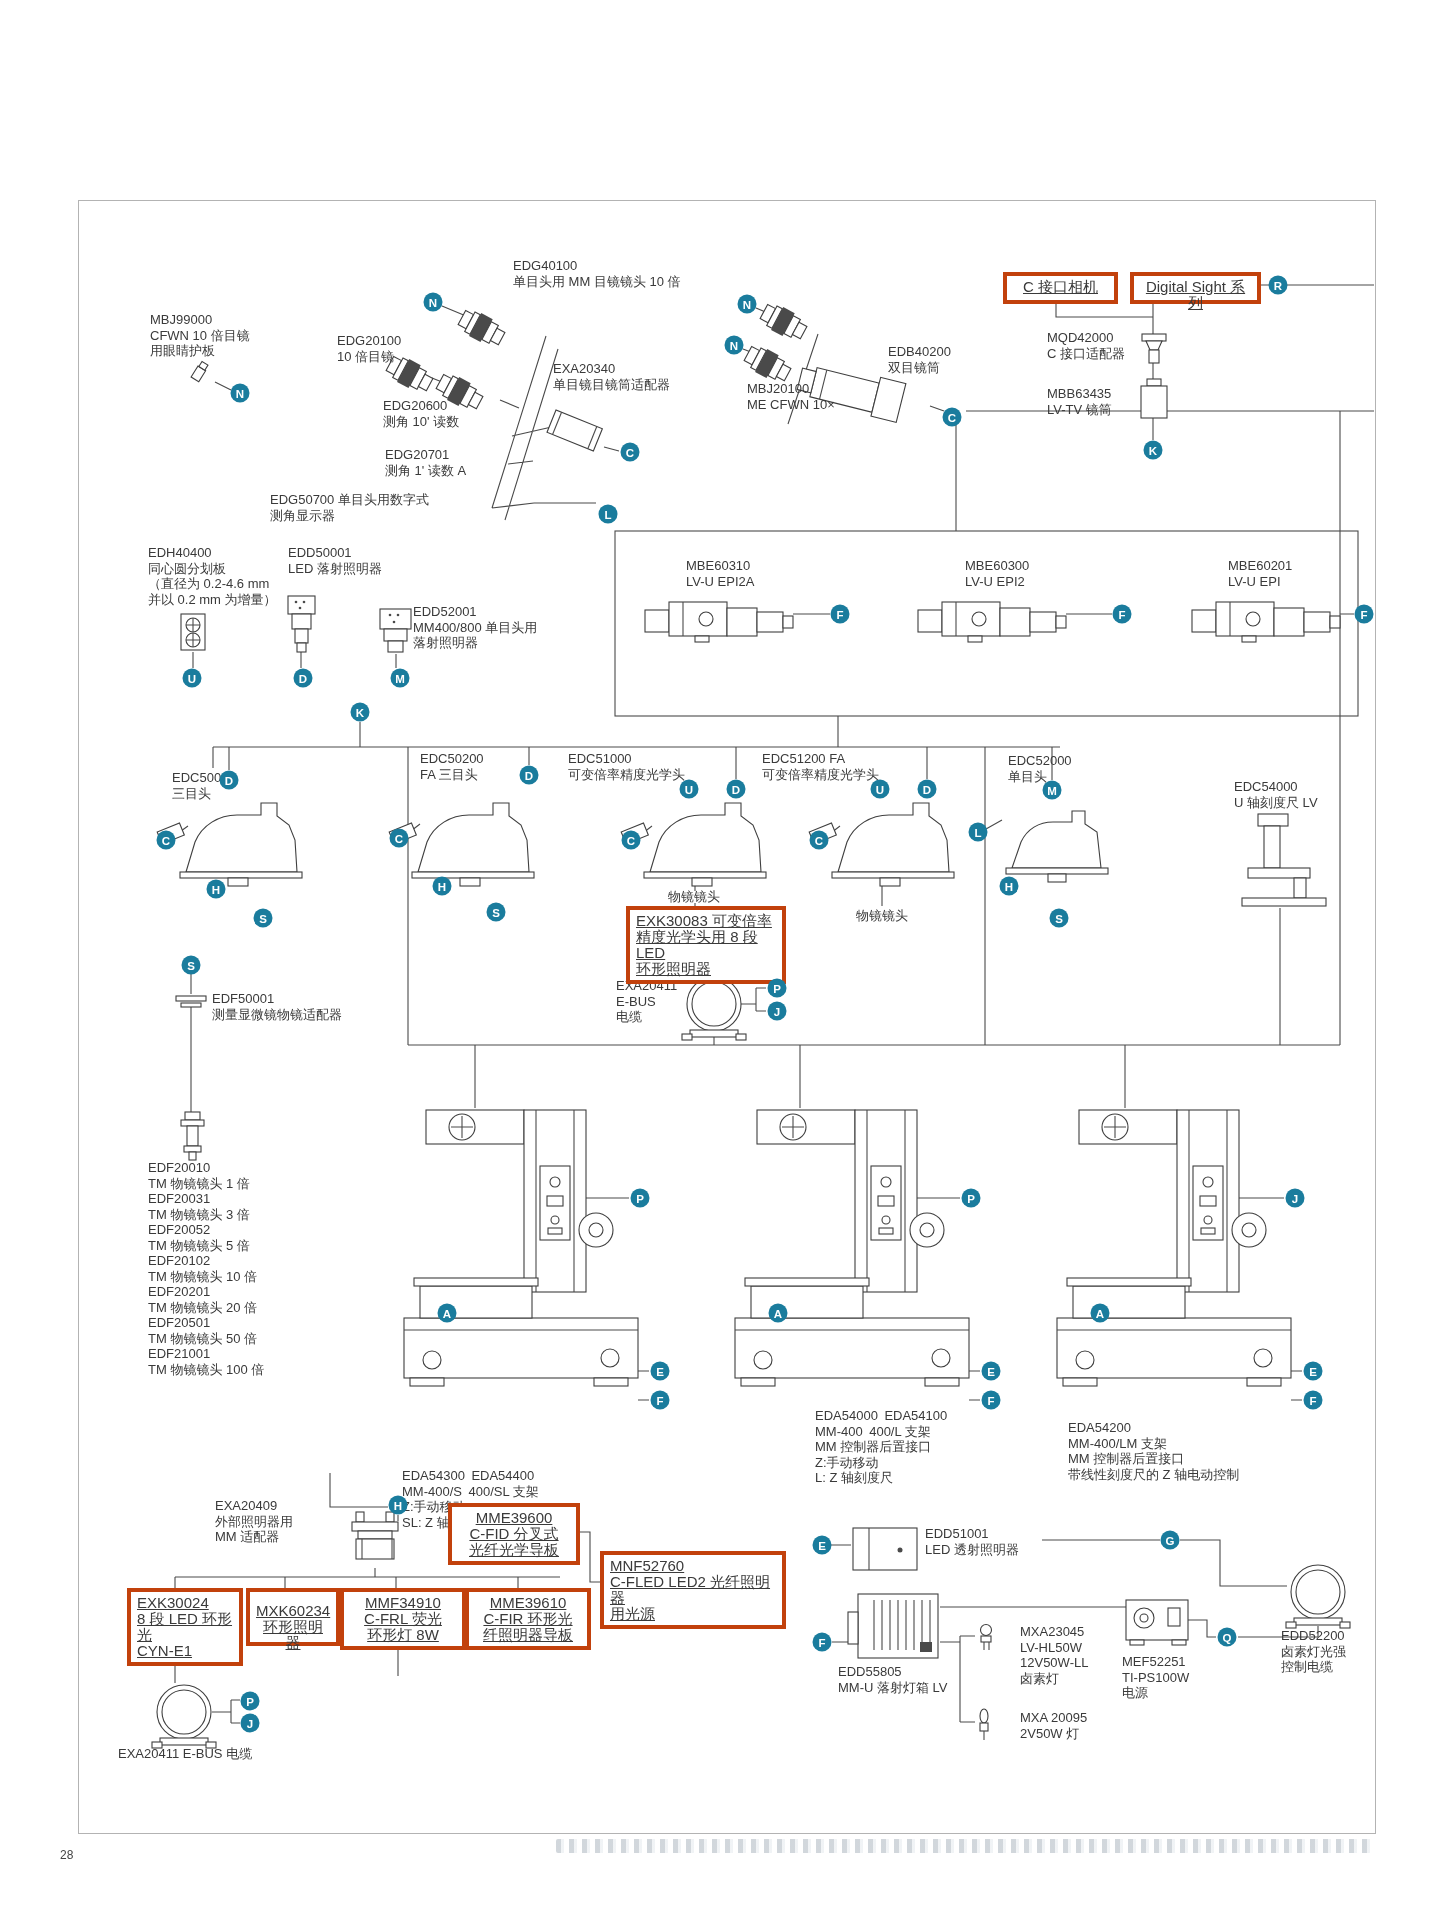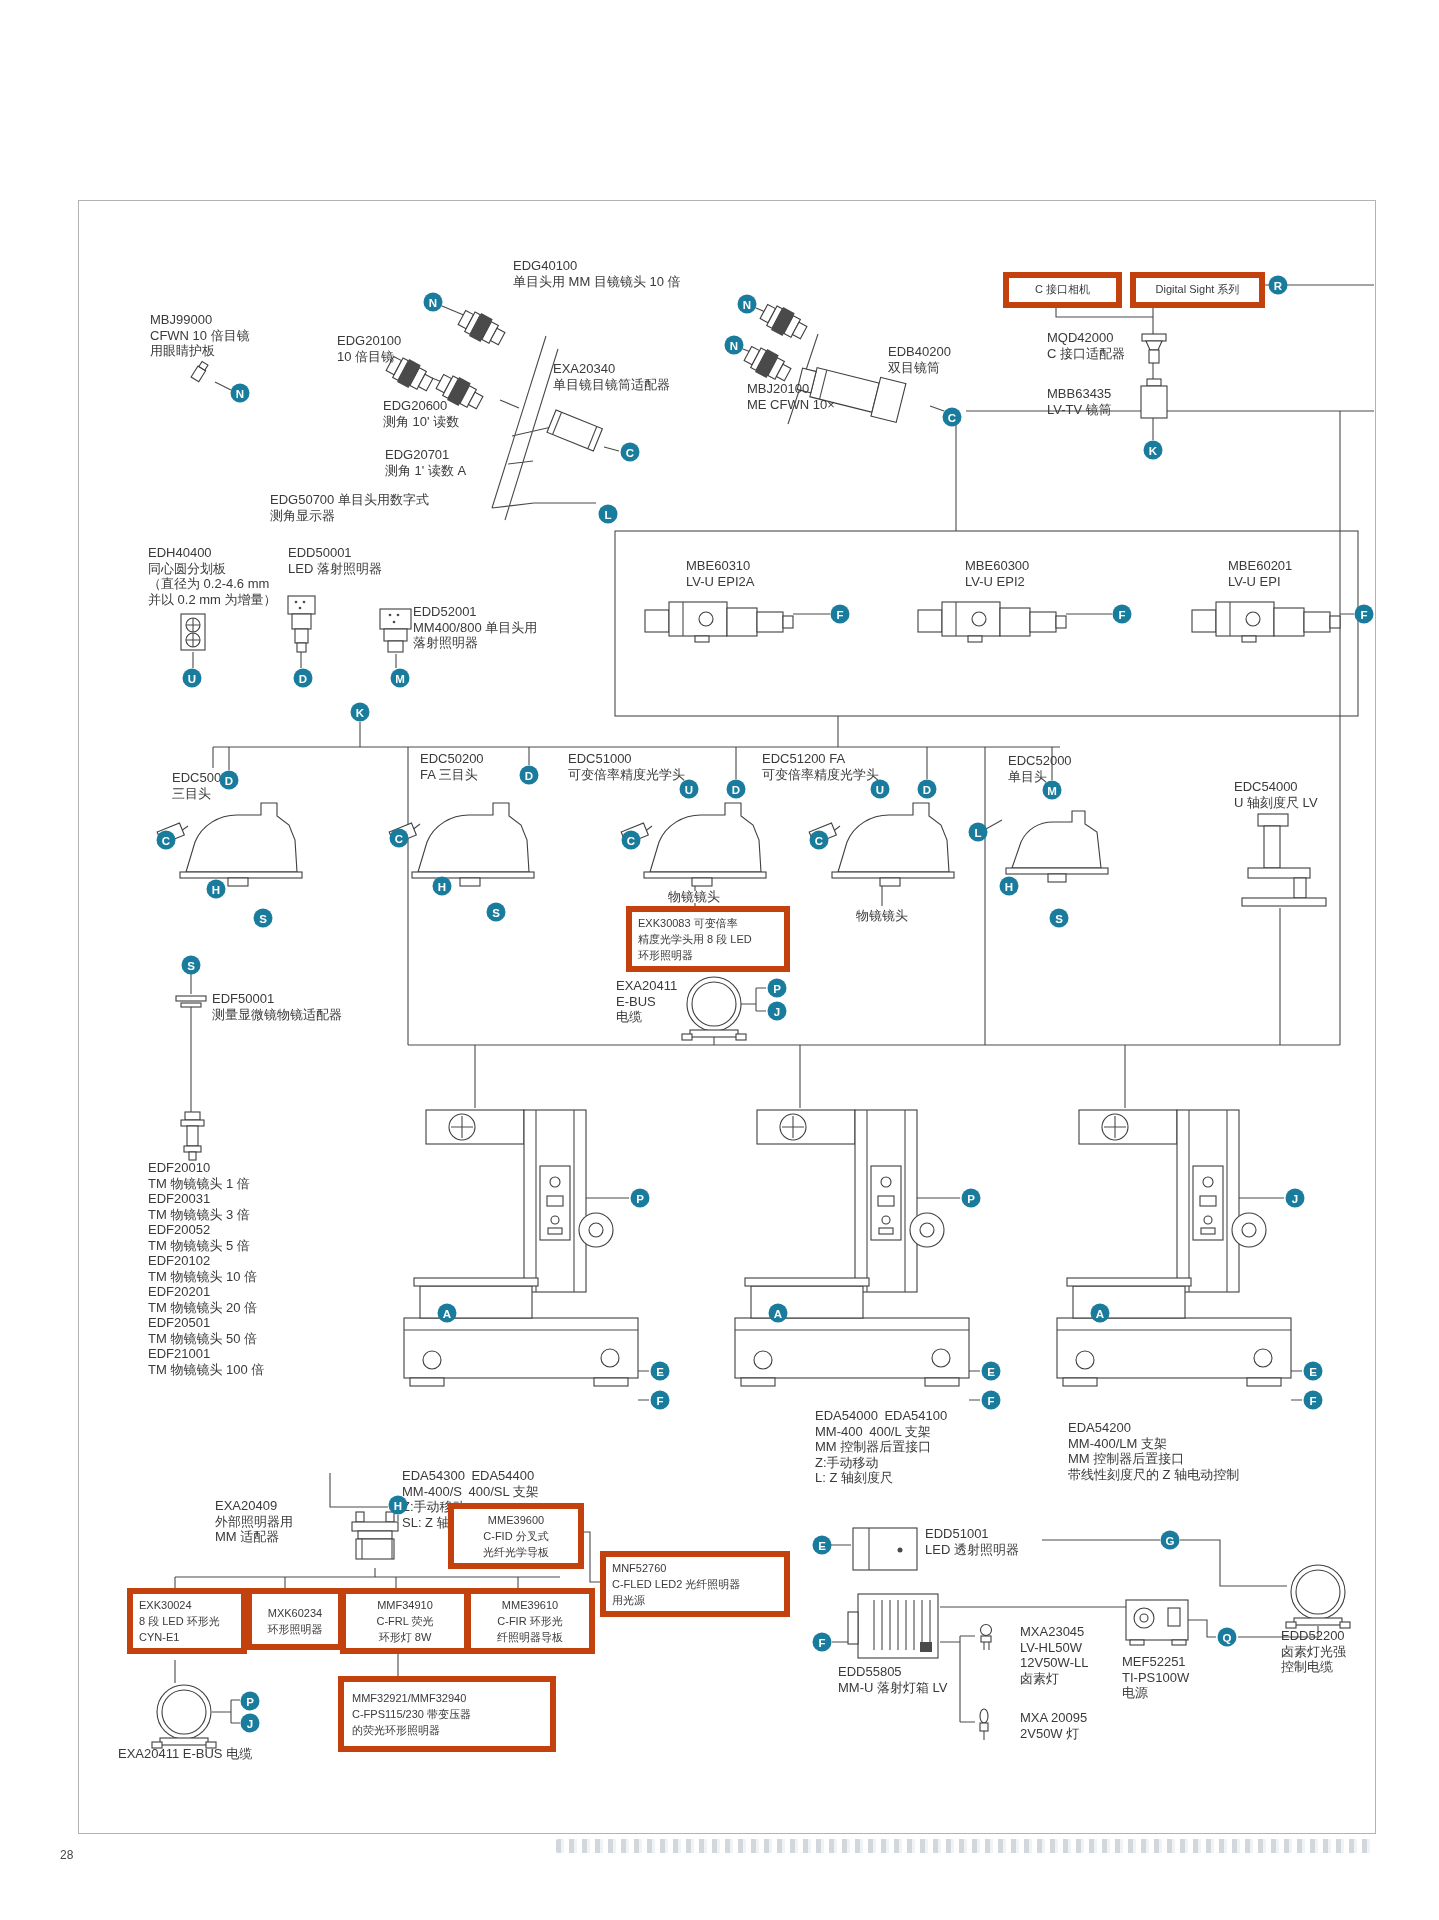--- a/index.html
+++ b/index.html
@@ -2,22 +2,22 @@
 <html><head>
 <meta charset="utf-8">
 <style>
   html,body{margin:0;padding:0;background:#fff;}
   .canvas{position:relative;width:1439px;height:1920px;background:#fff;overflow:hidden;
           font-family:"Liberation Sans","DejaVu Sans",sans-serif;color:#3a3a3a;}
   .title{position:absolute;left:70px;top:120px;font-size:31px;font-style:italic;font-weight:bold;
          color:#6b4796;letter-spacing:.5px;z-index:3;}
   .frame{position:absolute;left:78px;top:200px;width:1296px;height:1632px;border:1px solid #b3b3b3;z-index:0;}
   .lbl{position:absolute;font-size:13px;line-height:15.5px;white-space:pre-line;z-index:2;}
-  .box{position:absolute;border:6px solid #c2410c;background:#fff;font-size:11px;line-height:16px;
-       padding:3px 6px;white-space:pre-line;z-index:2;}
+  .box{position:absolute;border:4px solid #c2410c;background:#fff;font-size:15px;line-height:16px;
+       padding:3px 6px;white-space:pre-line;z-index:2;text-decoration:underline;}
   .box.center{text-align:center;}
   .badge{position:absolute;width:19px;height:19px;border-radius:50%;background:#1a7c9d;color:#fff;
          font-size:11.5px;font-weight:bold;display:flex;align-items:center;justify-content:center;
          transform:translate(-50%,-50%);z-index:4;}
   .pagenum{position:absolute;left:60px;top:1848px;font-size:12px;color:#444;z-index:3;}
   .artifact{position:absolute;left:556px;top:1839px;width:816px;height:14px;opacity:.45;border-radius:2px;
             background:repeating-linear-gradient(90deg,#9aa6b1 0 5px,#dfe5ea 5px 8px,transparent 8px 13px);z-index:1;}
   svg.art{position:absolute;left:0;top:0;z-index:1;}
   .ln{stroke:#4a4a4a;fill:none;stroke-width:1.1;}
   .dw{stroke:#3f3f3f;fill:#fff;stroke-width:1.1;}
@@ -359,23 +359,20 @@
 8 段 LED 环形光
 CYN-E1</div>
   <div class="box center" style="left:246px;top:1588px;width:74px;padding-top:11px;height:36px">MXK60234
 环形照明器</div>
   <div class="box center" style="left:340px;top:1588px;width:106px">MMF34910
 C-FRL 荧光
 环形灯 8W</div>
   <div class="box center" style="left:465px;top:1588px;width:106px">MME39610
 C-FIR 环形光
 纤照明器导板</div>
-  <div class="box" style="left:338px;top:1676px;width:190px;padding:8px 8px">MMF32921/MMF32940
-C-FPS115/230 带变压器
-的荧光环形照明器</div>
 
   <div class="badge" style="left:433px;top:302px">N</div>
   <div class="badge" style="left:240px;top:393px">N</div>
   <div class="badge" style="left:747px;top:304px">N</div>
   <div class="badge" style="left:734px;top:345px">N</div>
   <div class="badge" style="left:630px;top:452px">C</div>
   <div class="badge" style="left:952px;top:417px">C</div>
   <div class="badge" style="left:166px;top:840px">C</div>
   <div class="badge" style="left:399px;top:838px">C</div>
   <div class="badge" style="left:631px;top:840px">C</div>

